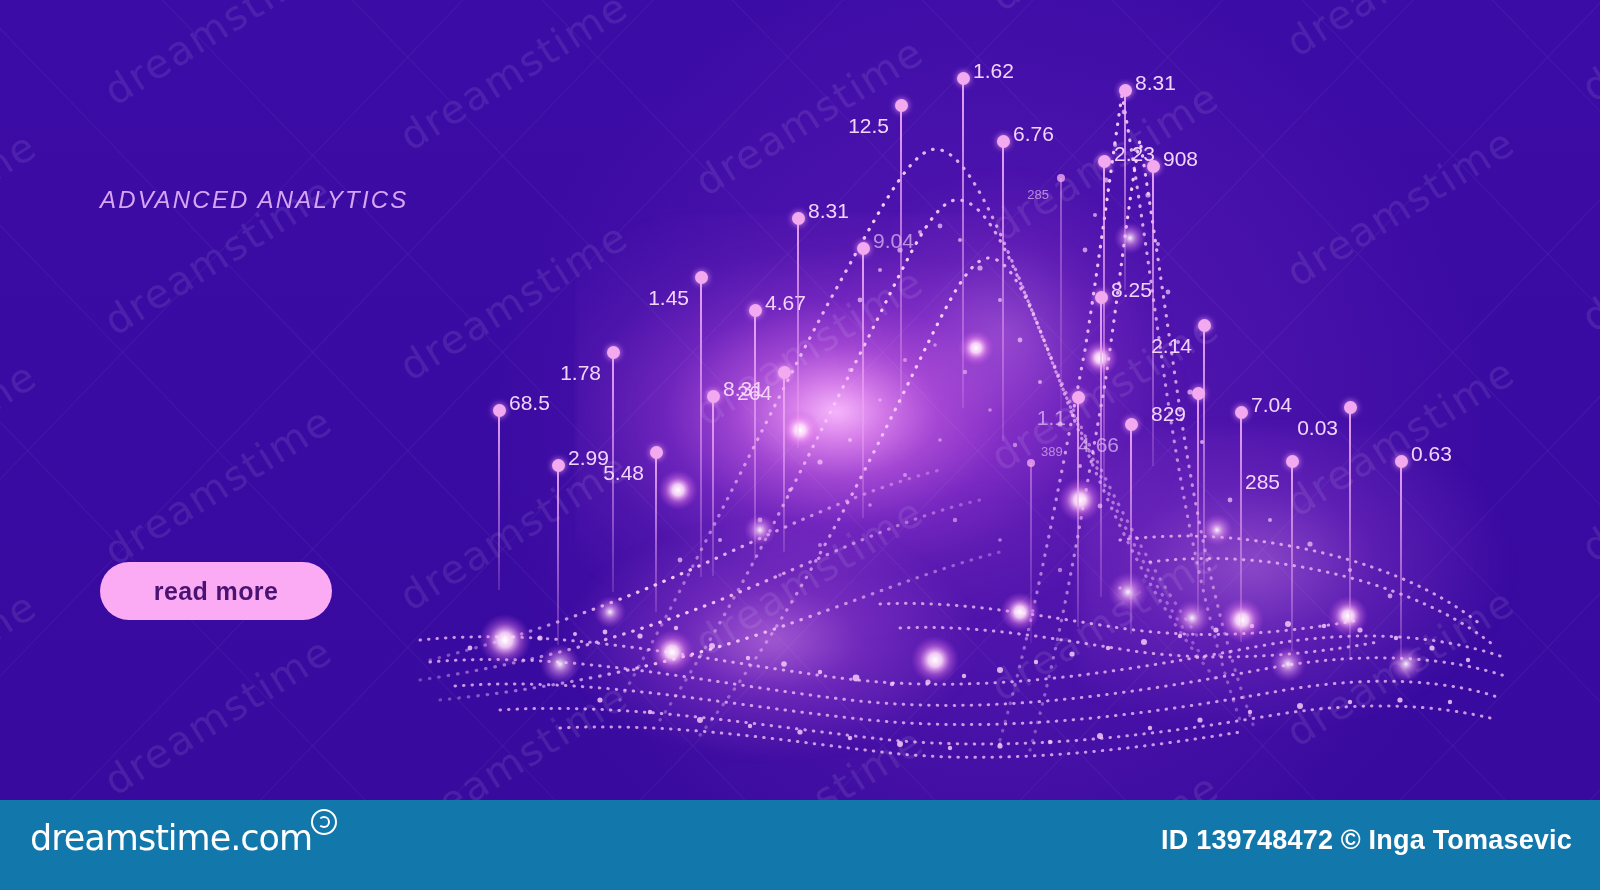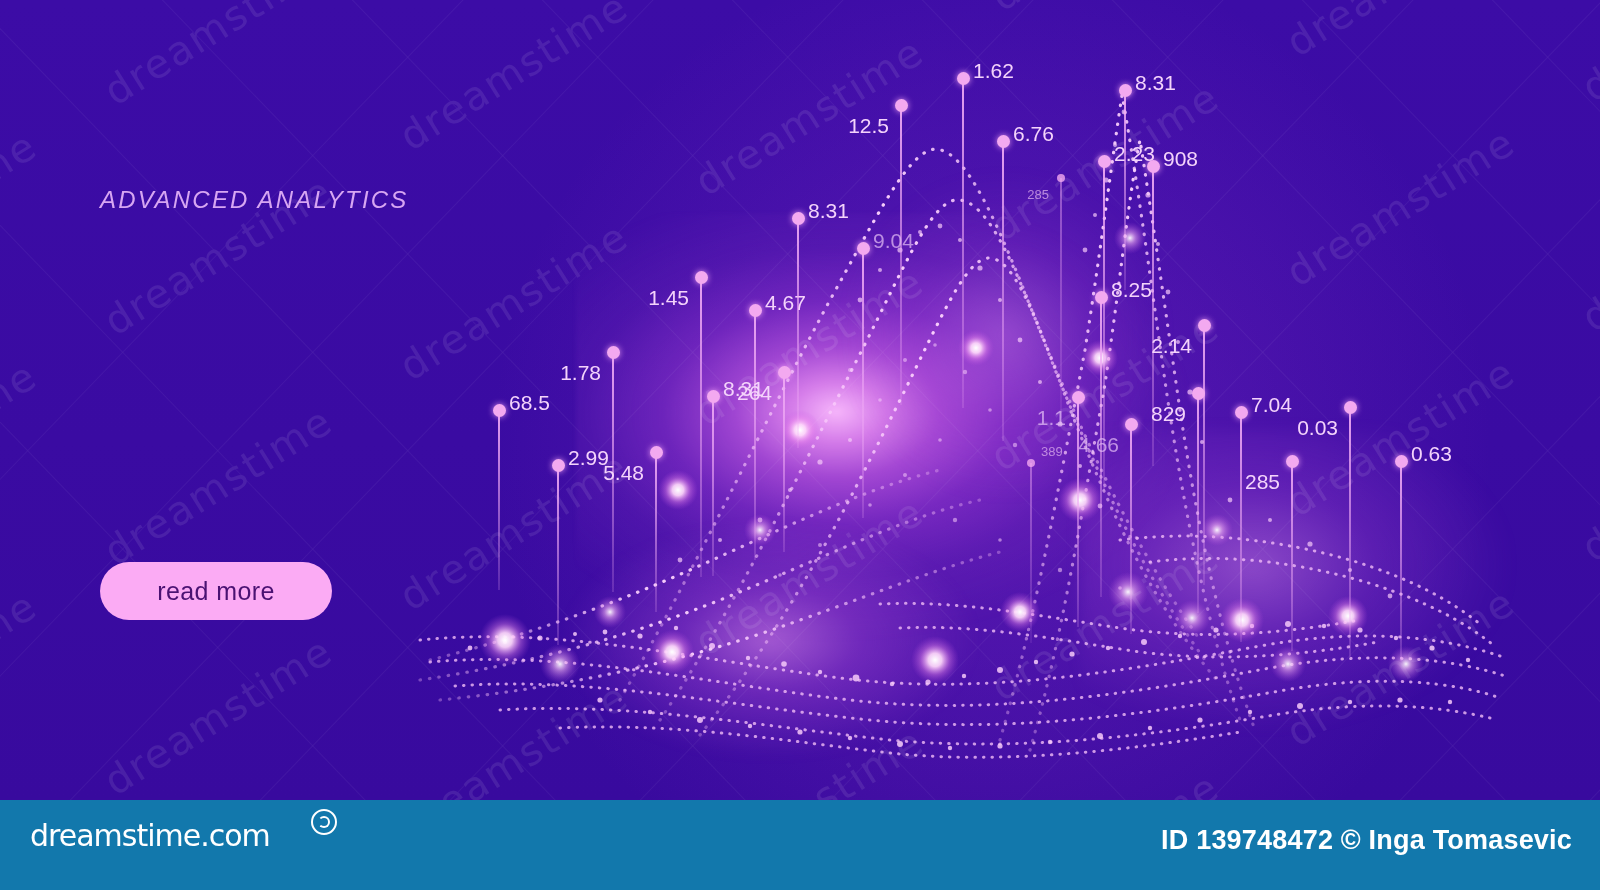--- a/index.html
+++ b/index.html
@@ -134,20 +134,21 @@
     width:232px; height:58px;
     border:none;
     border-radius:29px;
     background:#fbabf4;
     color:#4a1272;
     font-size:25px;
     letter-spacing:.4px;
     font-family:"Liberation Sans",sans-serif;
     cursor:pointer;
     padding:0;
+    font-weight:bold;
   }
 
   
   .pin{position:absolute;}
   .pin .stem{
     position:absolute;
     left:0; top:0;
     width:2px;
     background:linear-gradient(180deg, rgba(240,170,245,.95), rgba(240,170,245,.18));
   }
@@ -176,21 +177,21 @@
 
   
   .footer{
     position:absolute; left:0; top:800px;
     width:1600px; height:90px;
     background:#1278ac;
   }
   .ds-logo{
     position:absolute; left:30px; top:18px;
     color:#ffffff;
-    font-size:30px;
+    font-size:35px;
     font-family:"DejaVu Sans",sans-serif;
     letter-spacing:-1px;
   }
   .ds-logo .spiral{
     position:absolute; left:281px; top:-9px;
     width:22px; height:22px;
     border-radius:50%;
     border:2px solid #ffffff;
   }
   .ds-logo .spiral:after{

